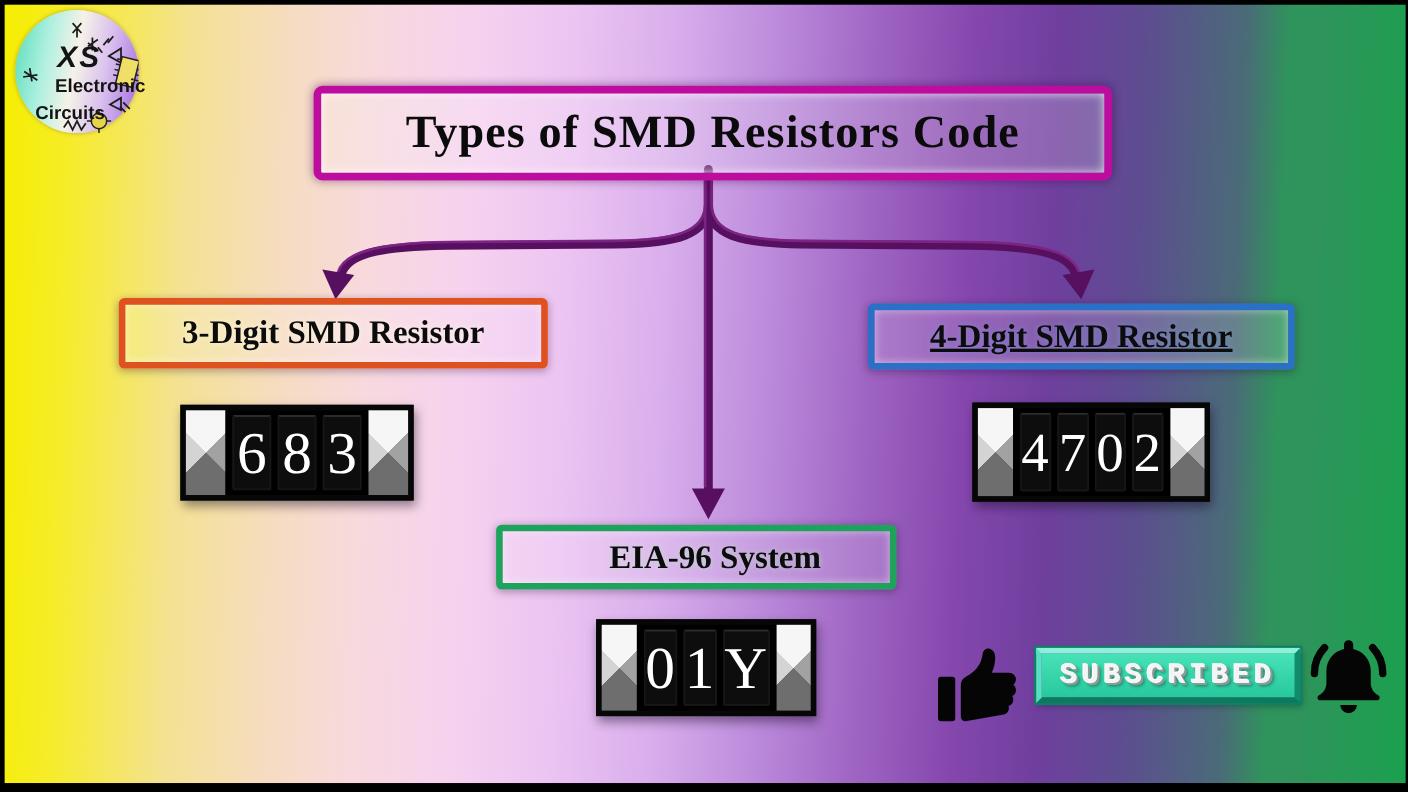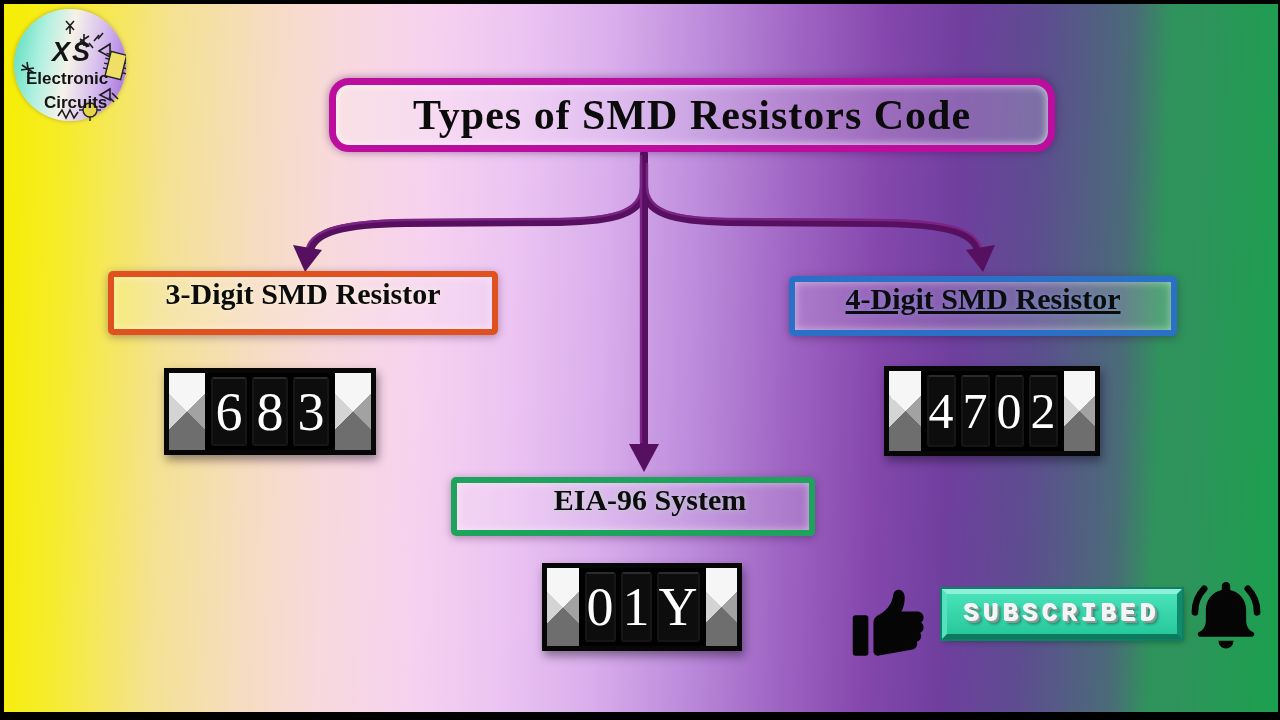--- a/index.html
+++ b/index.html
@@ -14,39 +14,39 @@
     font-family:"Liberation Serif",serif;
   }
   
   .logo{
     position:absolute;left:10px;top:5px;width:112px;height:112px;border-radius:50%;
     background:linear-gradient(100deg,#63dfc0 4%,#aef0e0 26%,#f5f2e8 48%,#d9c0ee 70%,#af7fe2 92%);
     box-shadow:0 0 4px rgba(60,40,80,.35);
   }
   .logo .txt{position:absolute;color:#141414;font-family:"Liberation Sans",sans-serif;font-weight:bold;line-height:1;}
   .logo .xs{left:38px;top:30px;font-size:27px;font-style:italic;letter-spacing:2px;}
-  .logo .l2{left:12px;top:61px;font-size:17px;}
-  .logo .l3{left:30px;top:85px;font-size:17px;}
+  .logo .l2{left:36px;top:61px;font-size:17px;}
+  .logo .l3{left:18px;top:85px;font-size:17px;}
   .logo svg{position:absolute;left:0;top:0;}
   
   .title-box{
-    position:absolute;left:281px;top:74px;width:726px;height:74px;box-sizing:border-box;
-    border:7px solid #bd0d9e;border-radius:20px;
+    position:absolute;left:281px;top:74px;width:726px;height:86px;box-sizing:border-box;
+    border:7px solid #bd0d9e;border-radius:8px;
     background:rgba(255,255,255,.20);
     box-shadow:0 0 9px rgba(60,0,70,.45), inset 0 0 9px rgba(255,255,255,.8);
-    display:flex;align-items:center;justify-content:center;margin-left:44px;
+    display:flex;align-items:center;justify-content:center;
   }
   .title-box h1{margin:0;font-size:42px;font-weight:bold;color:#0b0b0b;letter-spacing:1px;}
   
   .arrows{position:absolute;left:0;top:0;pointer-events:none;}
   
   .label-box{
     position:absolute;box-sizing:border-box;border-radius:5px;
     background:rgba(255,255,255,.16);
-    display:flex;align-items:flex-start;justify-content:center;
+    display:flex;align-items:center;justify-content:center;
     box-shadow:0 2px 8px rgba(40,0,50,.35), inset 0 0 8px rgba(255,255,255,.5);
   }
   .label-box span{font-size:30px;font-weight:bold;color:#0c0c0c;text-shadow:0 0 7px rgba(255,255,230,.75);}
   .box-3d{left:104px;top:267px;width:390px;height:64px;border:6px solid #df5220;}
   .box-4d{left:785px;top:272px;width:388px;height:60px;border:6px solid #2b70c7;}
   .box-4d span{text-shadow:0 0 6px rgba(120,160,230,.55);text-decoration:underline;}
   .box-eia{left:447px;top:473px;width:364px;height:59px;border:6px solid #1ea35c;padding-left:34px;}
   .box-eia span{text-shadow:0 0 6px rgba(190,230,200,.7);}
   
   .smd{

